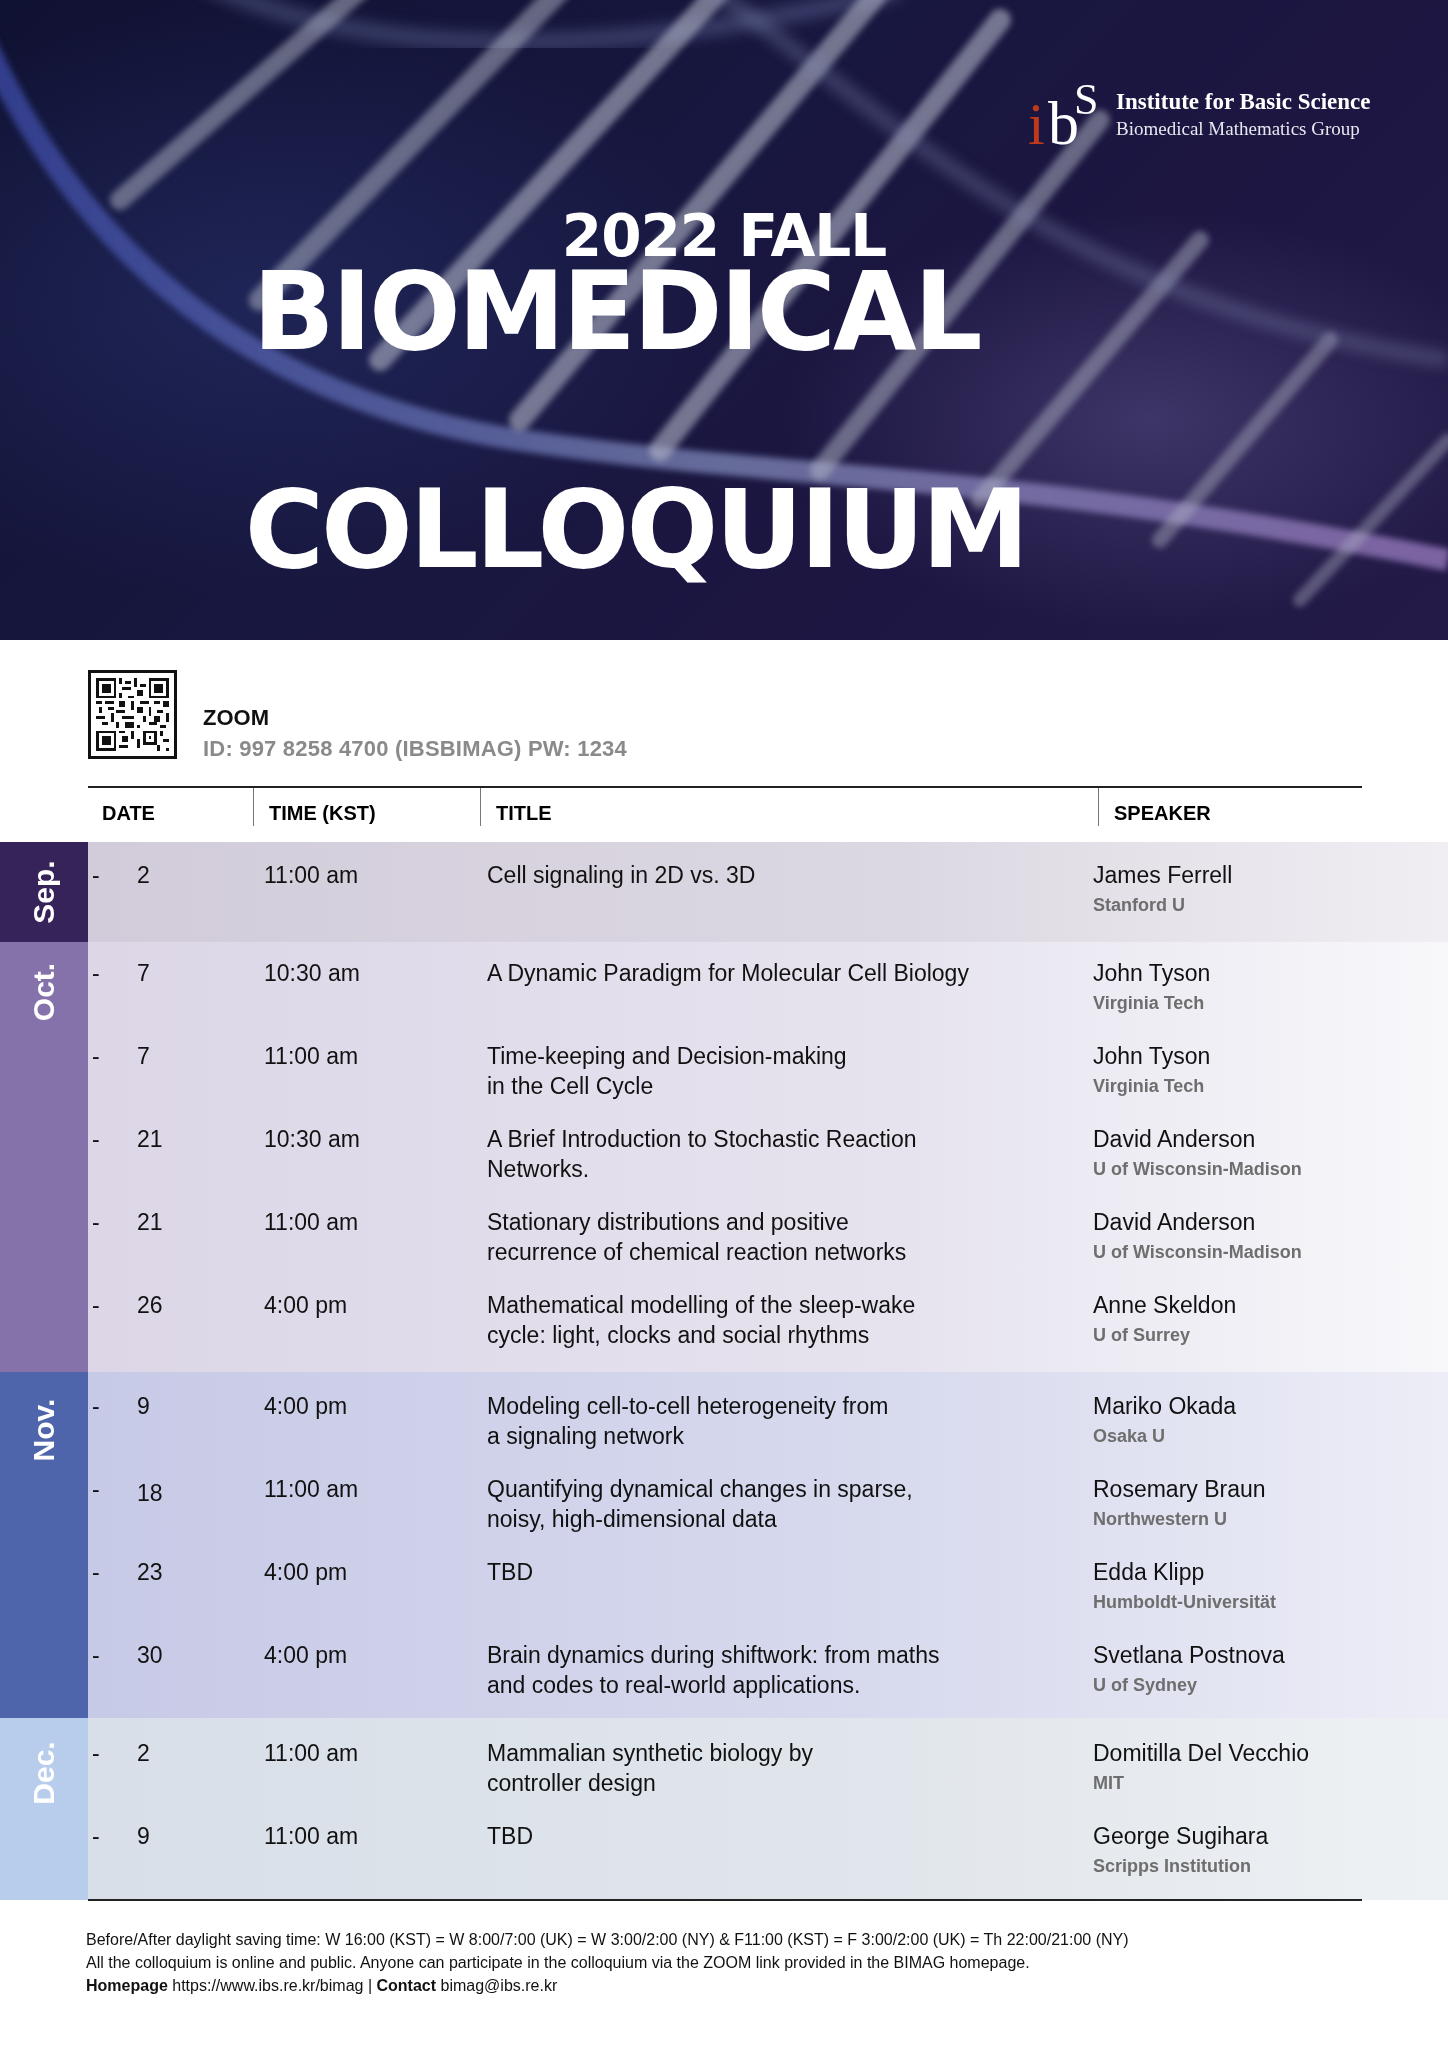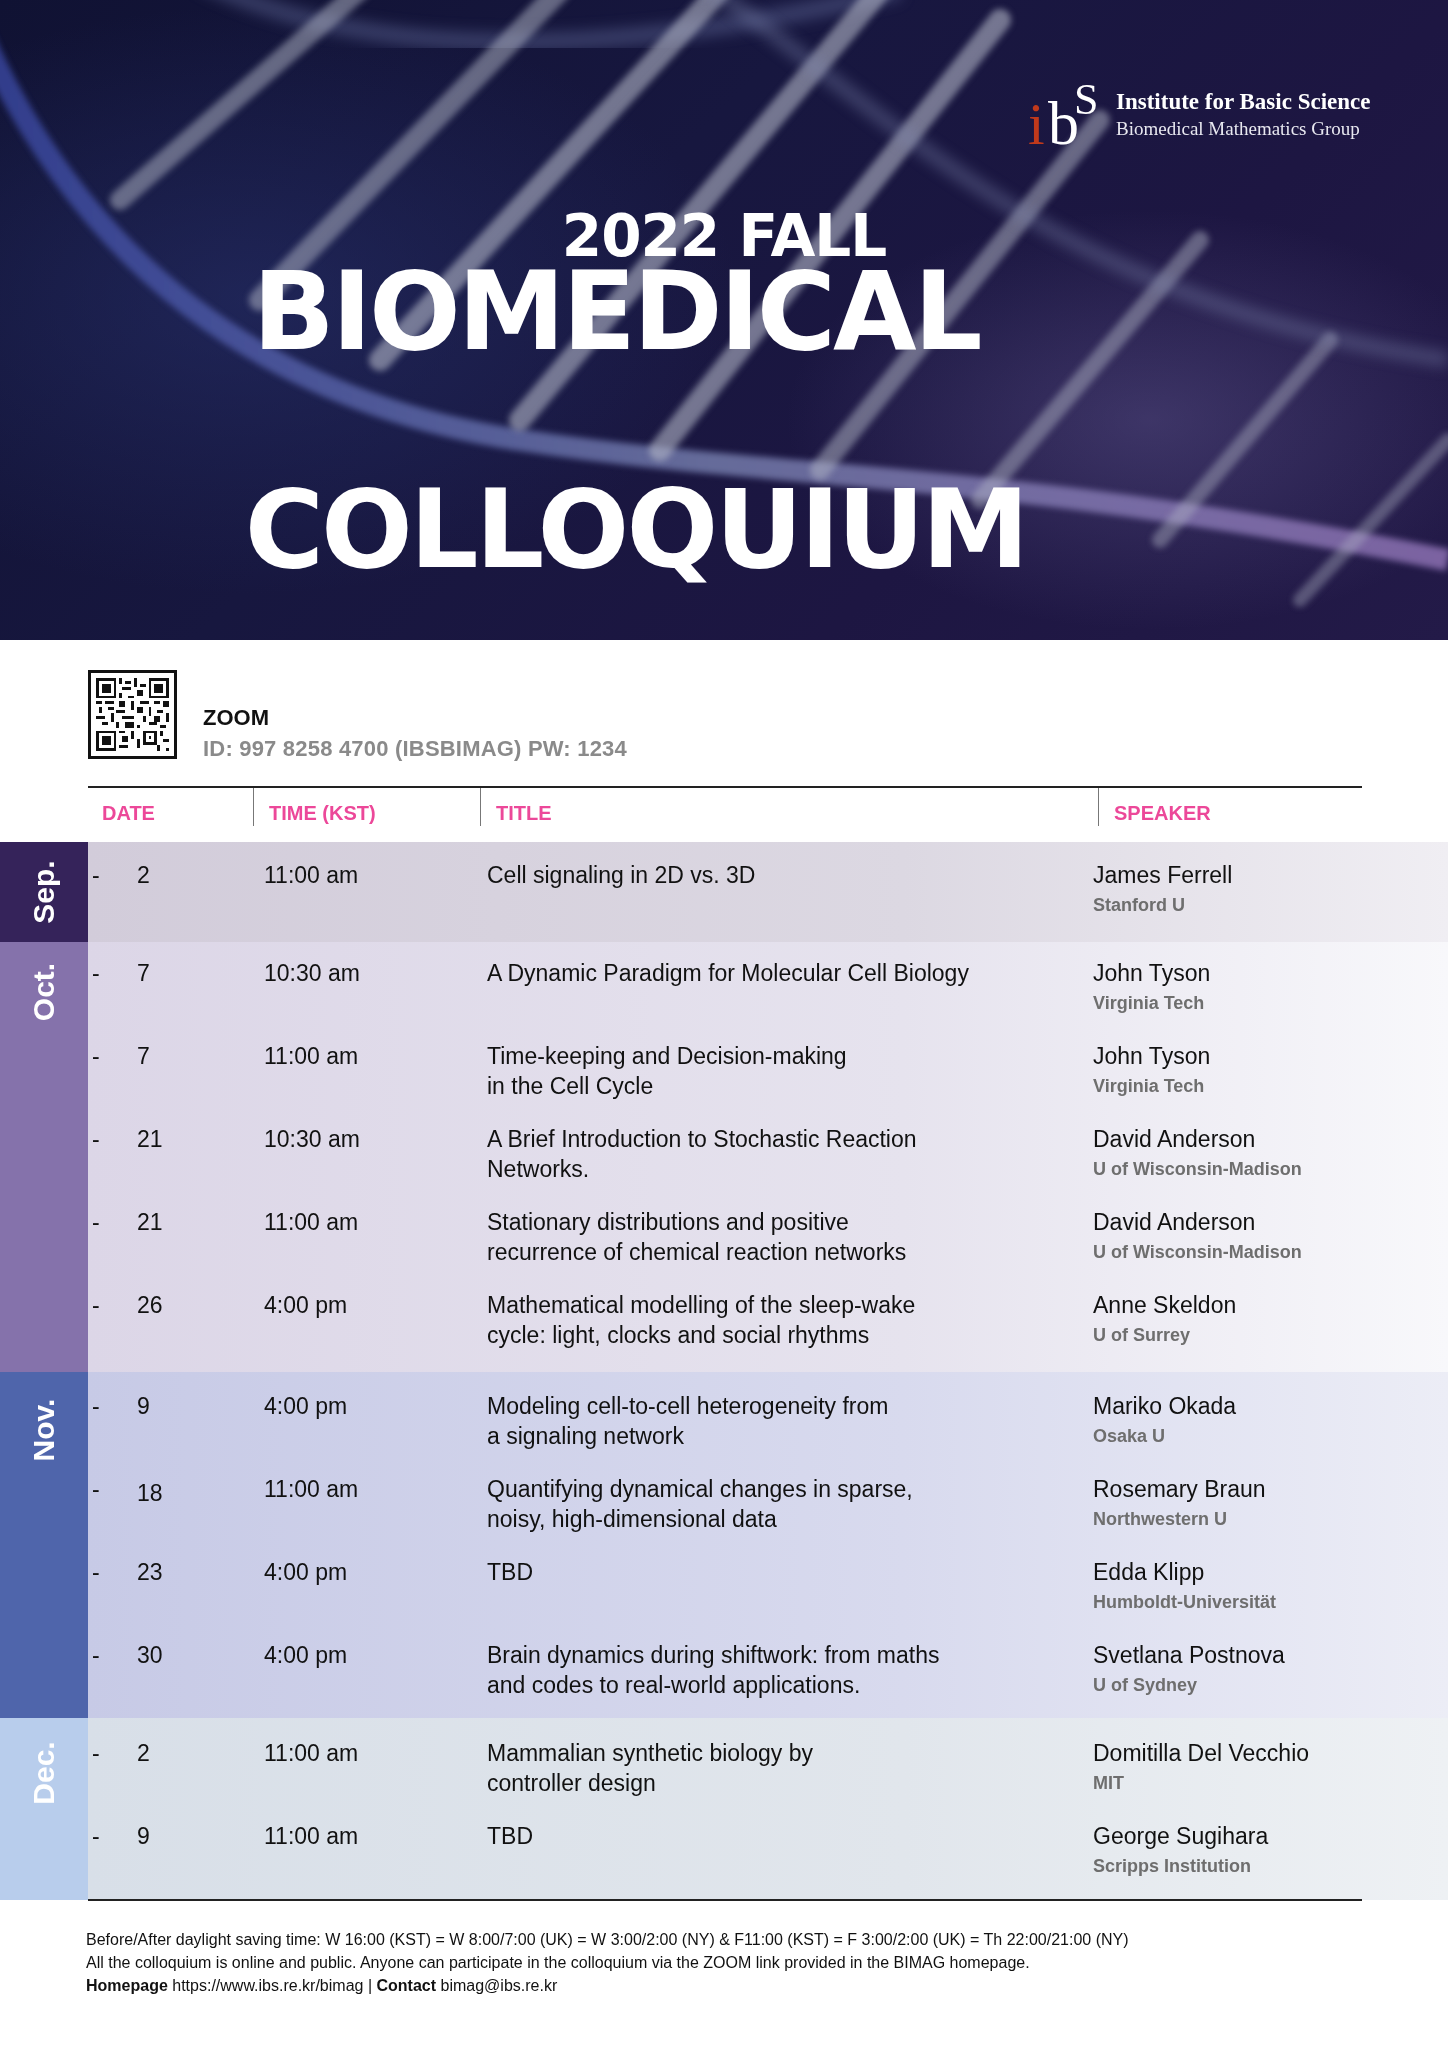--- a/index.html
+++ b/index.html
@@ -33,21 +33,21 @@
   .t-l3 { top: 476px; padding-left: 39px; }
 
   
   .qr { position: absolute; left: 88px; top: 670px; width: 89px; height: 89px; border: 3px solid #111; background: #fff; padding: 5px; }
   .qr svg { width: 100%; height: 100%; display: block; }
   .zoom-label { position: absolute; left: 203px; top: 705px; font-size: 22px; font-weight: bold; color: #111; }
   .zoom-id { position: absolute; left: 203px; top: 736px; font-size: 22px; color: #8a8a8a; font-weight: bold; letter-spacing: 0.2px; }
 
   
   .rule-top { position: absolute; left: 88px; top: 786px; width: 1274px; height: 2px; background: #222; }
-  .th { position: absolute; top: 802px; font-size: 20px; font-weight: bold; color: #ec4899; }
+  .th { position: absolute; top: 802px; font-size: 20px; font-weight: bold; color: #000000; }
   .th-date { left: 102px; } .th-time { left: 269px; } .th-title { left: 496px; } .th-speaker { left: 1114px; }
   .coldiv { position: absolute; top: 788px; height: 38px; width: 1px; background: #777; }
 
   
   .band { position: absolute; left: 0; width: 1448px; }
   .band-bg { position: absolute; left: 88px; top: 0; bottom: 0; right: 0; }
   .month-tab { position: absolute; left: 0; top: 0; bottom: 0; width: 88px; }
   .month-label { position: absolute; left: 0; top: 0; width: 88px; height: 100px;
                  display: flex; align-items: center; justify-content: center; }
   .month-label span { display: inline-block; transform: rotate(-90deg); color: #fff; font-weight: bold; font-size: 30px; white-space: nowrap; }

